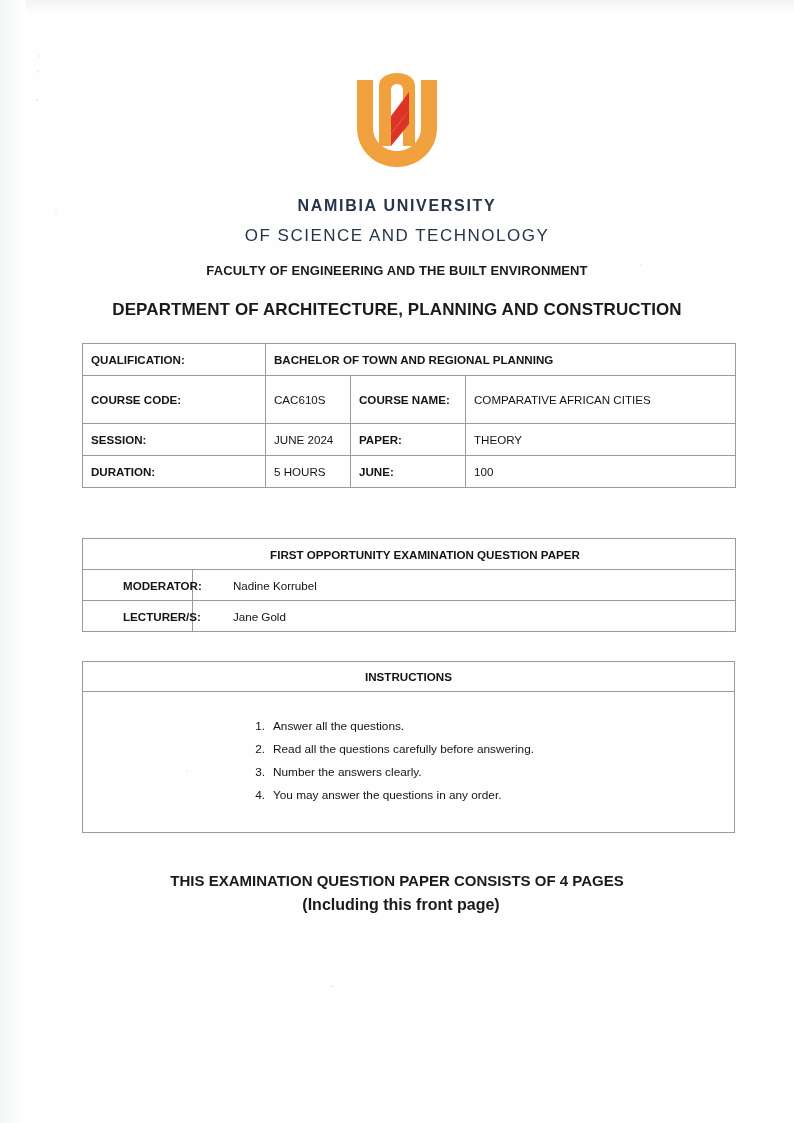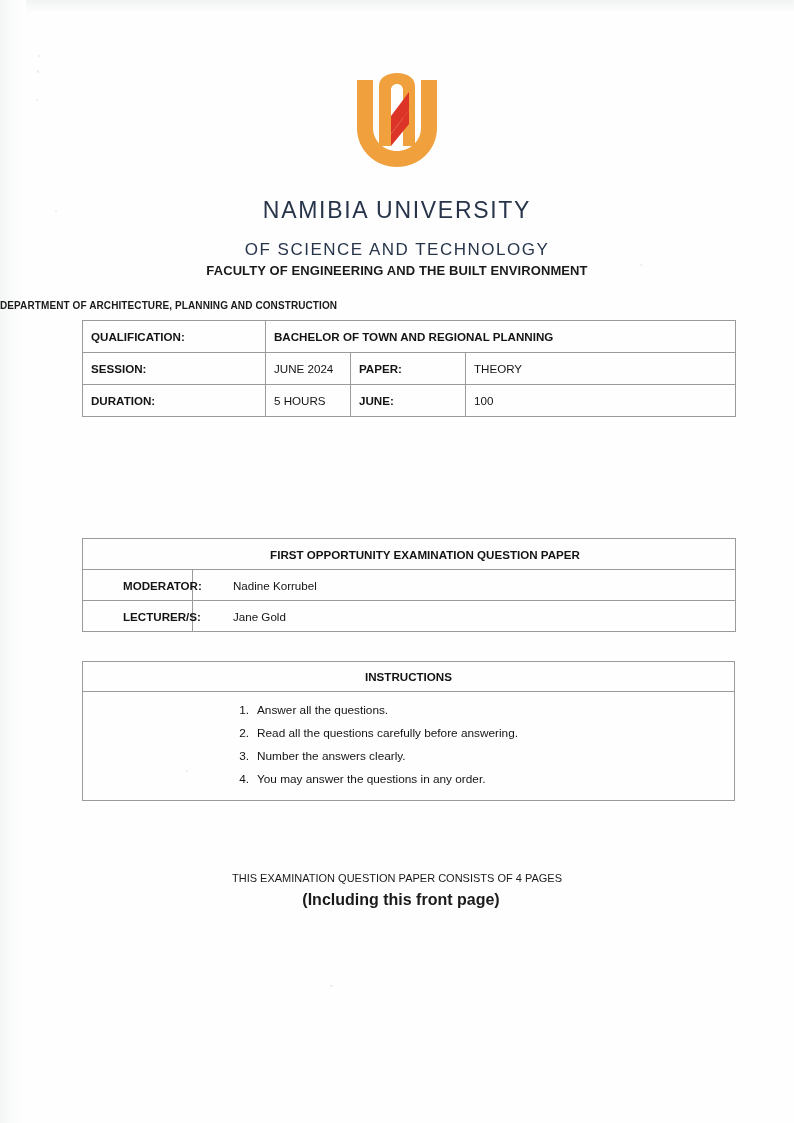--- a/index.html
+++ b/index.html
@@ -55,47 +55,47 @@
   }
   .logo-mark { display:block; }
 
   .wordmark {
     margin-top: 20px;
     text-align: center;
     color: #27344a;
     line-height: 1.22;
   }
   .wordmark .line1 {
-    font-size: 23px;
-    font-weight: 400;
+    font-size: 16px;
+    font-weight: 700;
     letter-spacing: 1.7px;
   }
   .wordmark .line2 {
     font-size: 17px;
     font-weight: 400;
     letter-spacing: 1.5px;
-    margin-top: 16px;
+    margin-top: 10px;
   }
 
   
   .faculty-heading {
     position: absolute;
     left: 0; right: 0;
     top: 263px;
     text-align: center;
     font-size: 13px;
     font-weight: 700;
     letter-spacing: .1px;
   }
   .department-heading {
     position: absolute;
     left: 0; right: 0;
     top: 300px;
-    text-align: left;
-    font-size: 10px;
+    text-align: center;
+    font-size: 17px;
     font-weight: 700;
     letter-spacing: .1px;
   }
 
   
   table.doc-table {
     position: absolute;
     border-collapse: collapse;
     table-layout: fixed;
     font-size: 11.6px;
@@ -105,21 +105,21 @@
     padding: 5px 8px;
     vertical-align: middle;
     color: #141414;
   }
   td.lbl { font-weight: 700; }
   td.val { font-weight: 400; }
   td.ctr { text-align: center; font-weight: 700; }
 
   #qualification-table {
     left: 82px;
-    top: 320px;
+    top: 343px;
     width: 653px;
   }
   #qualification-table td { height: 21px; }
   #qualification-table tr.tall td { height: 37px; }
 
   #examiner-table {
     left: 82px;
     top: 538px;
     width: 653px;
   }
@@ -127,21 +127,21 @@
 
   #instructions-table {
     left: 82px;
     top: 661px;
     width: 653px;
   }
   #instructions-table td.ctr { height: 19px; }
   #instructions-table td.list-cell { padding: 7px 0 9px 0; }
 
   ol.instruction-list {
-    margin: 0;
+    margin: 16px;
     padding: 0 0 0 146px;
     list-style: none;
     counter-reset: instr;
   }
   ol.instruction-list li {
     counter-increment: instr;
     position: relative;
     font-size: 11.8px;
     line-height: 1.95;
     padding-left: 28px;
@@ -156,22 +156,22 @@
   }
 
   
   .footer-block {
     position: absolute;
     left: 0; right: 0;
     top: 872px;
     text-align: center;
   }
   .footer-main {
-    font-size: 11px;
-    font-weight: 400;
+    font-size: 15px;
+    font-weight: 700;
   }
   .footer-sub {
     font-size: 16px;
     font-weight: 700;
     margin-top: 7px;
     margin-left: 8px;
   }
 </style>
 </head>
 <body>
@@ -215,20 +215,26 @@
       <col style="width:183px">
       <col style="width:85px">
       <col style="width:115px">
       <col style="width:270px">
     </colgroup>
     <tbody>
       <tr>
         <td class="lbl">QUALIFICATION:</td>
         <td class="lbl" colspan="3">BACHELOR OF TOWN AND REGIONAL PLANNING</td>
       </tr>
+      <tr class="tall">
+        <td class="lbl">COURSE CODE:</td>
+        <td class="val">CAC610S</td>
+        <td class="lbl">COURSE NAME:</td>
+        <td class="val">COMPARATIVE AFRICAN CITIES</td>
+      </tr>
       <tr>
         <td class="lbl">SESSION:</td>
         <td class="val">JUNE 2024</td>
         <td class="lbl">PAPER:</td>
         <td class="val">THEORY</td>
       </tr>
       <tr>
         <td class="lbl">DURATION:</td>
         <td class="val">5 HOURS</td>
         <td class="lbl">JUNE:</td>

